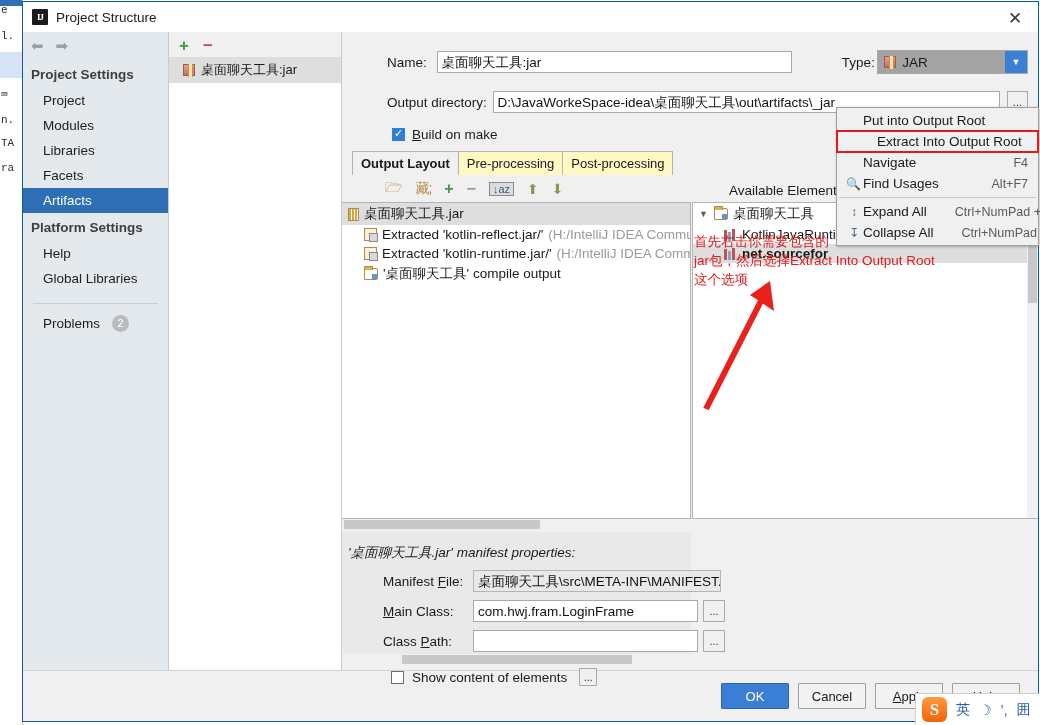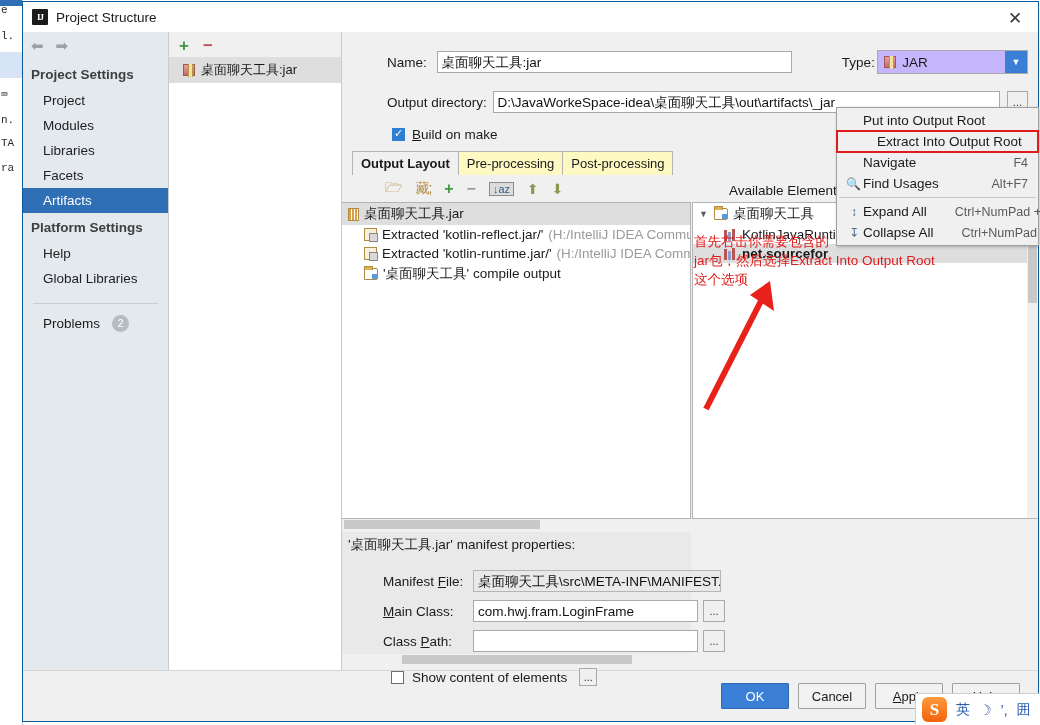--- a/index.html
+++ b/index.html
@@ -133,21 +133,21 @@
     padding: 0 4px; font-size: 13.5px; box-sizing: border-box; color: #111;
     white-space: nowrap; overflow: hidden;
   }
   .txtbox.disabled { background: #e9e9e9; border-color: #b5b5b5; }
   .btn-dots {
     width: 22px; height: 22px; border: 1px solid #a9a9a9; background: #f0f0f0;
     font-size: 11px; line-height: 20px; text-align: center; box-sizing: border-box;
     color: #333;
   }
   .combo {
-    border: 1px solid #a9a9a9; background: #c4b5fd; height: 24px;
+    border: 1px solid #a9a9a9; background: #a3a3a3; height: 24px;
     display: flex; align-items: center; box-sizing: border-box;
   }
   .combo .val { flex: 1 1 auto; display: flex; align-items: center; gap: 6px; padding-left: 6px; font-size: 13.5px; }
   .combo .arrowbox {
     width: 22px; height: 22px; background: #3a7fd5; color: #fff;
     display: flex; align-items: center; justify-content: center; font-size: 9px;
   }
   .chk {
     width: 13px; height: 13px; border: 1px solid #6e6e6e; background: #fff;
     box-sizing: border-box; display: inline-block; position: relative;
@@ -453,21 +453,21 @@
             <span class="txt">Collapse All</span>
             <span class="acc">Ctrl+NumPad -</span>
           </div>
         </div>
 
         <div class="annot-text" style="left:352px;top:200px;">首先右击你需要包含的
 jar包，然后选择Extract Into Output Root
 这个选项</div>
 
         <div style="position:absolute;left:0px;top:500px;width:349px;background:#e9e9e9;height:122px;">
-          <div class="lbl" style="position:absolute;left:6px;top:4px;">'桌面聊天工具.jar' manifest properties:</div>
+          <div class="lbl" style="position:absolute;left:6px;top:12px;font-style:italic;">'桌面聊天工具.jar' manifest properties:</div>
           <div class="row" style="position:absolute;left:6px;top:38px;">
             <span class="lbl" style="width:90px;">Manifest <u>F</u>ile:</span>
             <span class="txtbox disabled" style="width:248px;">桌面聊天工具\src\META-INF\MANIFEST.MF</span>
           </div>
           <div class="row" style="position:absolute;left:6px;top:68px;">
             <span class="lbl" style="width:90px;"><u>M</u>ain Class:</span>
             <span class="txtbox" style="width:225px;">com.hwj.fram.LoginFrame</span>
             <span class="btn-dots" style="margin-left:5px;">...</span>
           </div>
           <div class="row" style="position:absolute;left:6px;top:98px;">

